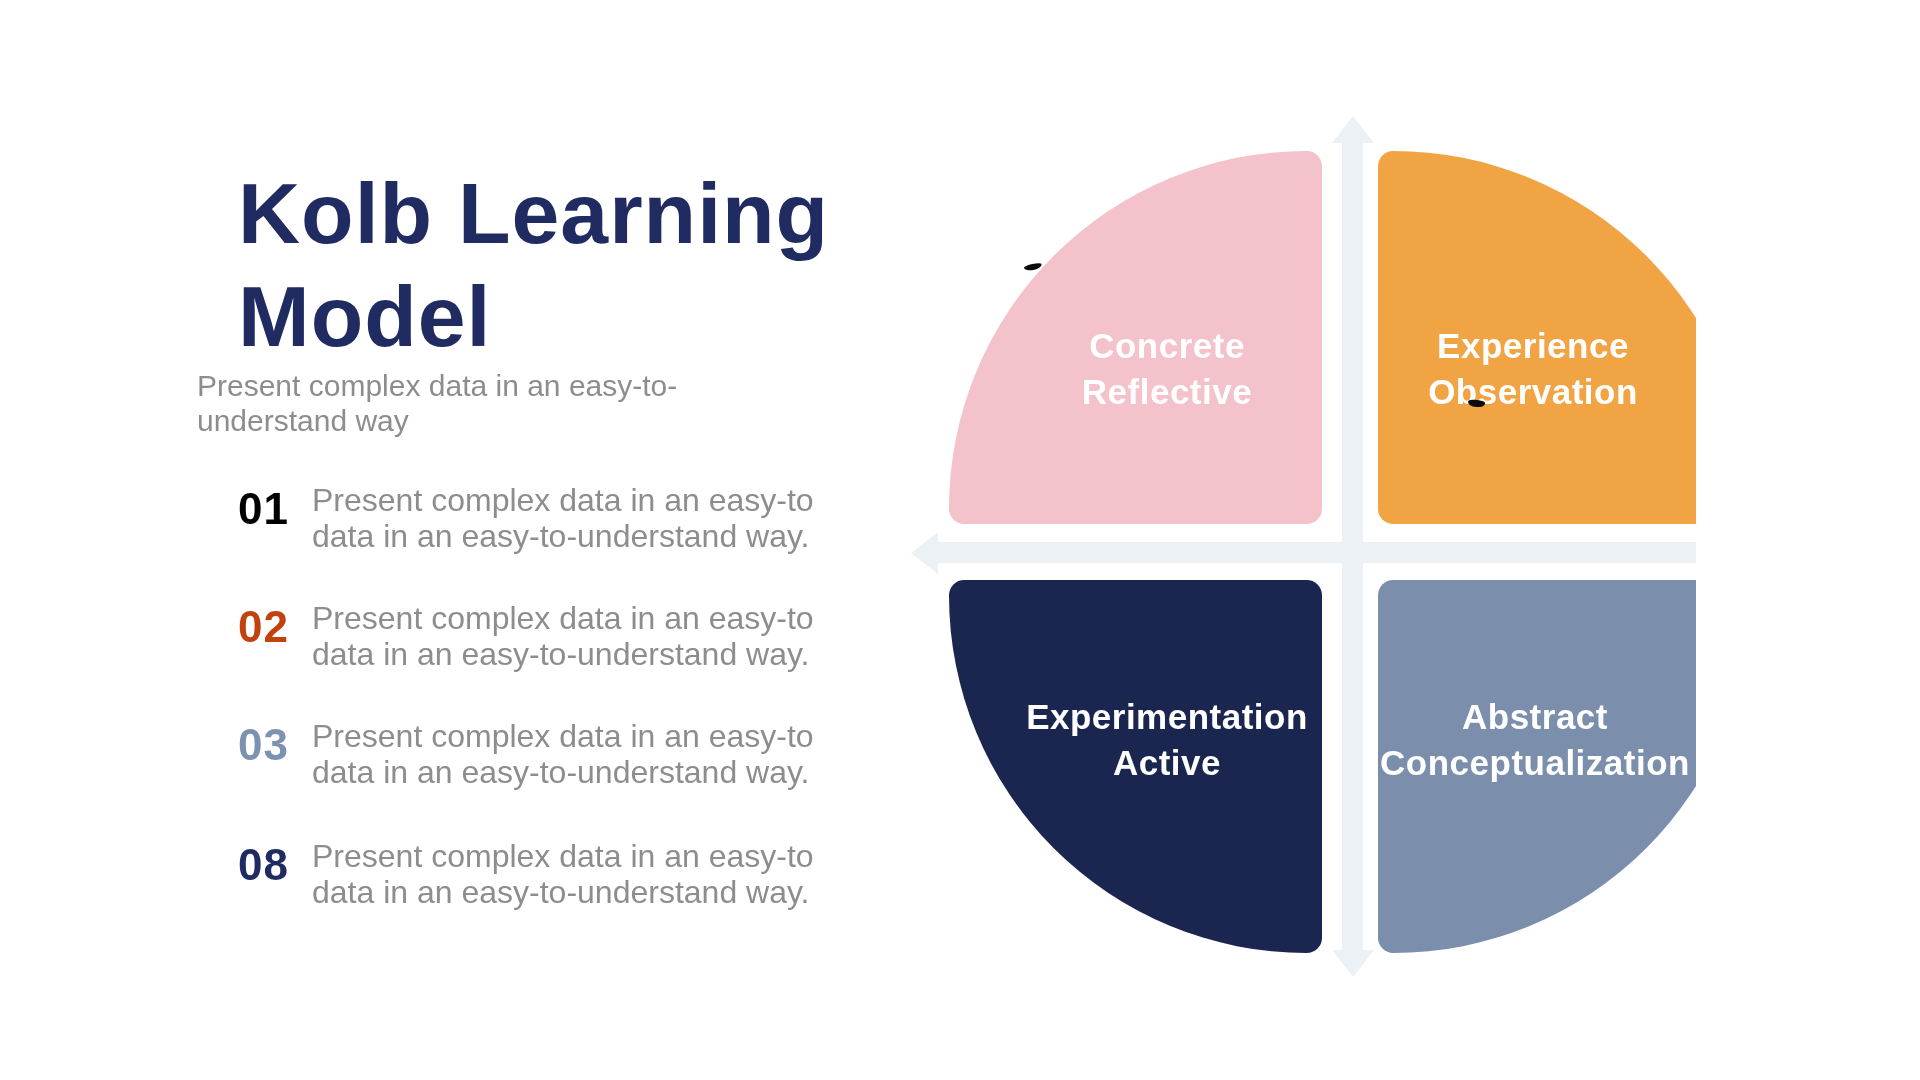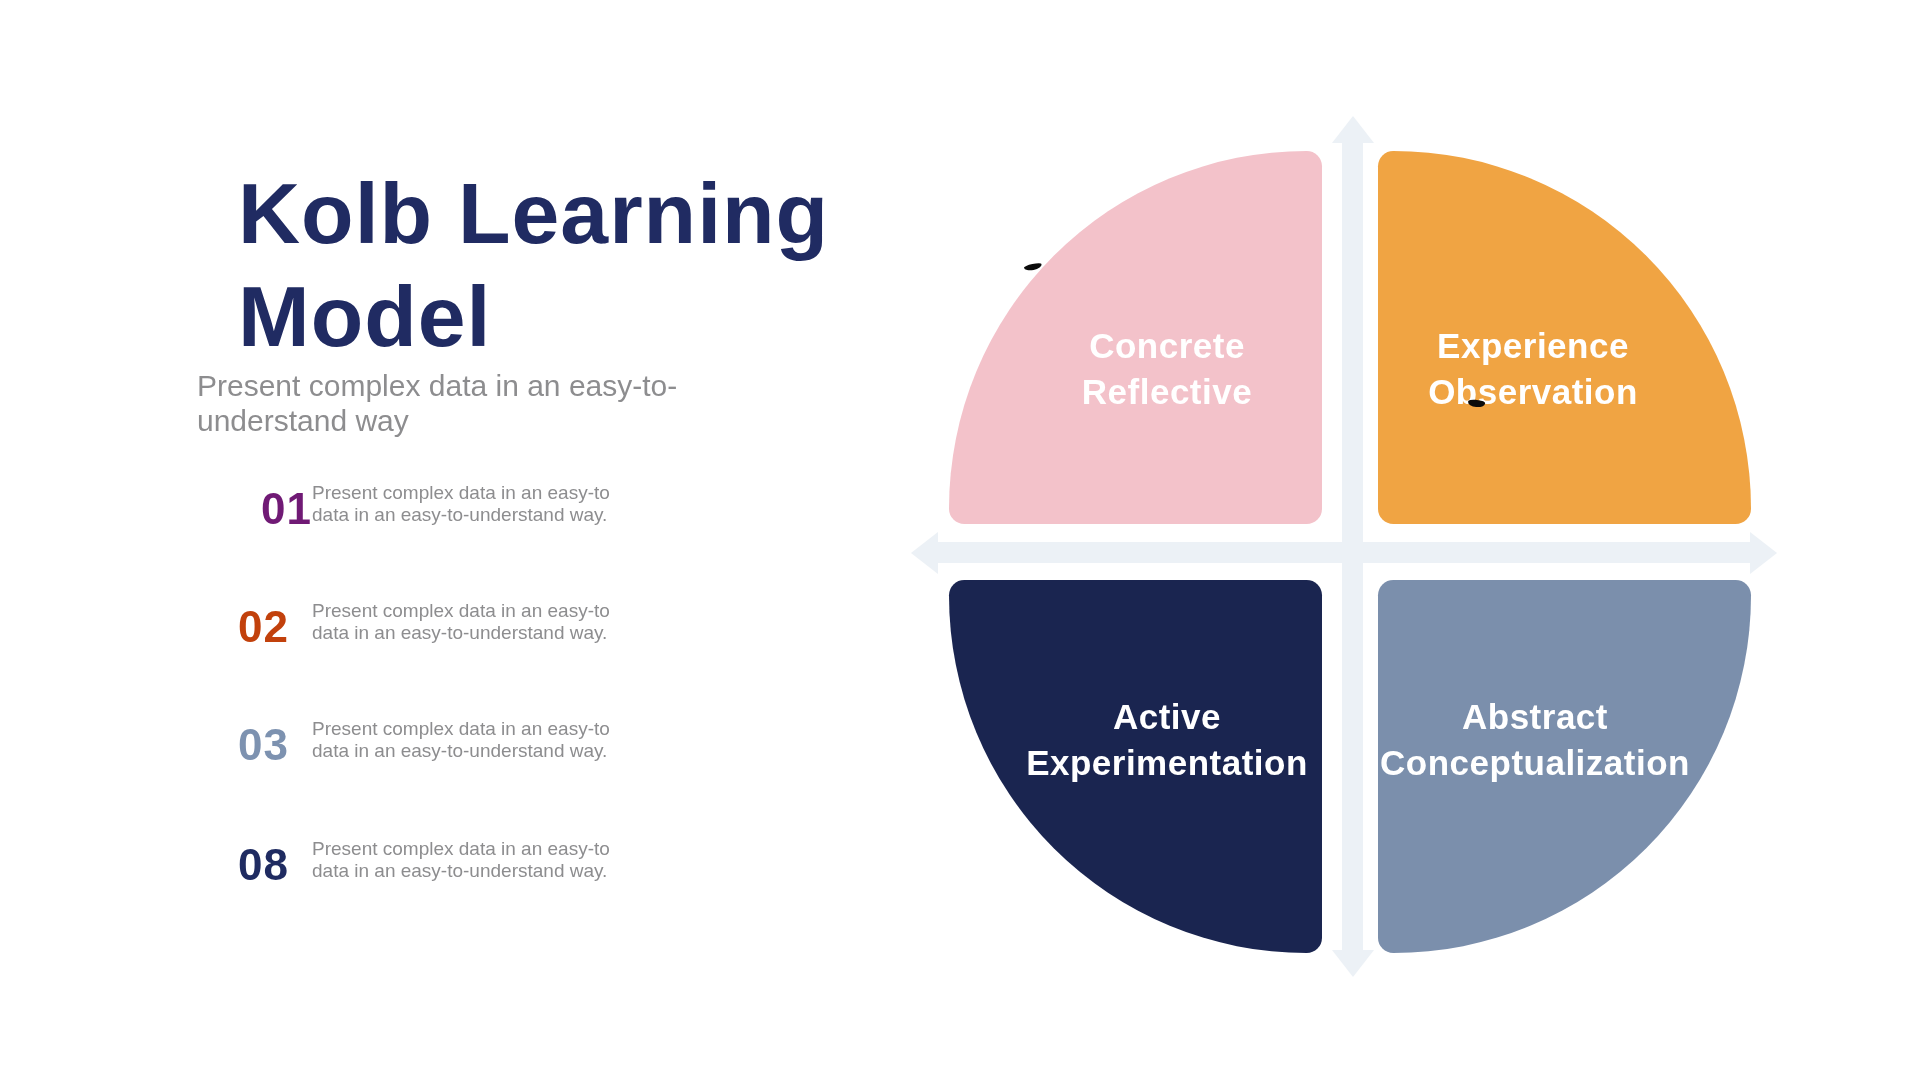--- a/index.html
+++ b/index.html
@@ -3,21 +3,21 @@
 <meta charset="utf-8">
 <style>
   html, body {
     margin: 0;
     padding: 0;
     background: #ffffff;
     font-family: "Liberation Sans", "DejaVu Sans", sans-serif;
   }
   .stage {
     position: relative;
-    width: 1920px;
+    width: 1696px;
     height: 1080px;
     background: #ffffff;
     overflow: hidden;
   }
 
   
   .title {
     position: absolute;
     left: 238px;
     top: 104px;
@@ -46,21 +46,21 @@
   }
   .item .num {
     width: 74px;
     font-size: 44px;
     font-weight: 800;
     line-height: 1;
     padding-top: 5px;
     letter-spacing: 1px;
   }
   .item .itext {
-    font-size: 19px;
+    font-size: 32px;
     line-height: 1.14;
   }
   .item .i-line { display: block; }
 
   
   .quad {
     position: absolute;
     width: 373px;
     height: 373px;
   }
@@ -110,21 +110,21 @@
     <span class="t-line">Kolb Learning</span>
     <span class="t-line">Model</span>
   </h1>
 
   <p class="subtitle" style="color: rgb(141, 141, 143);">
     <span class="s-line">Present complex data in an easy-to-</span>
     <span class="s-line">understand way</span>
   </p>
 
   <div class="item" style="top:482px">
-    <span class="num" style="color: #701a75; text-align: right;">01</span>
+    <span class="num" style="color: #000000;">01</span>
     <span class="itext" style="color: rgb(141, 141, 143);">
       <span class="i-line">Present complex data in an easy-to</span>
       <span class="i-line">data in an easy-to-understand way.</span>
     </span>
   </div>
 
   <div class="item" style="top:600px">
     <span class="num" style="color: #c2410c;">02</span>
     <span class="itext" style="color: rgb(141, 141, 143);">
       <span class="i-line">Present complex data in an easy-to</span>
@@ -164,22 +164,22 @@
 
     <div class="qlabel" style="left: 1167px; top: 369px; color: rgb(255, 255, 255);">
       <span class="q-line">Concrete</span>
       <span class="q-line">Reflective</span>
     </div>
     <div class="qlabel" style="left: 1533px; top: 369px; color: rgb(255, 255, 255);">
       <span class="q-line">Experience</span>
       <span class="q-line">Observation</span>
     </div>
     <div class="qlabel" style="left: 1167px; top: 740px; color: rgb(255, 255, 255);">
+      <span class="q-line">Experimentation</span>
       <span class="q-line">Active</span>
-      <span class="q-line">Experimentation</span>
     </div>
     <div class="qlabel" style="left: 1535px; top: 740px; color: rgb(255, 255, 255);">
       <span class="q-line">Abstract</span>
       <span class="q-line">Conceptualization</span>
     </div>
 
     <div class="mark mark1"></div>
     <div class="mark mark2"></div>
   </div>
 

